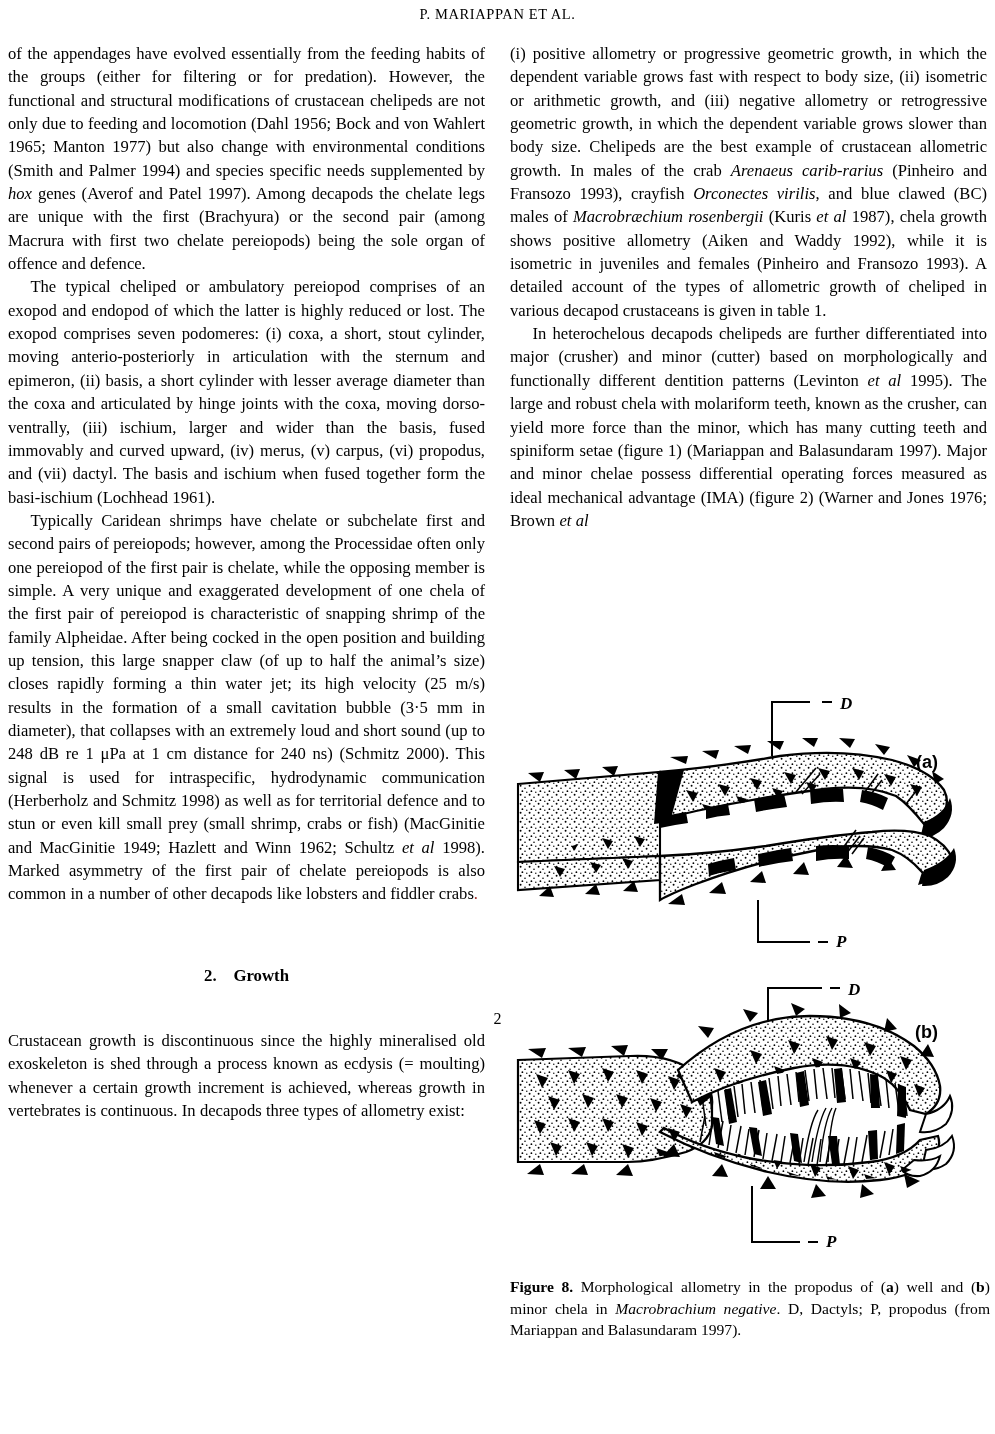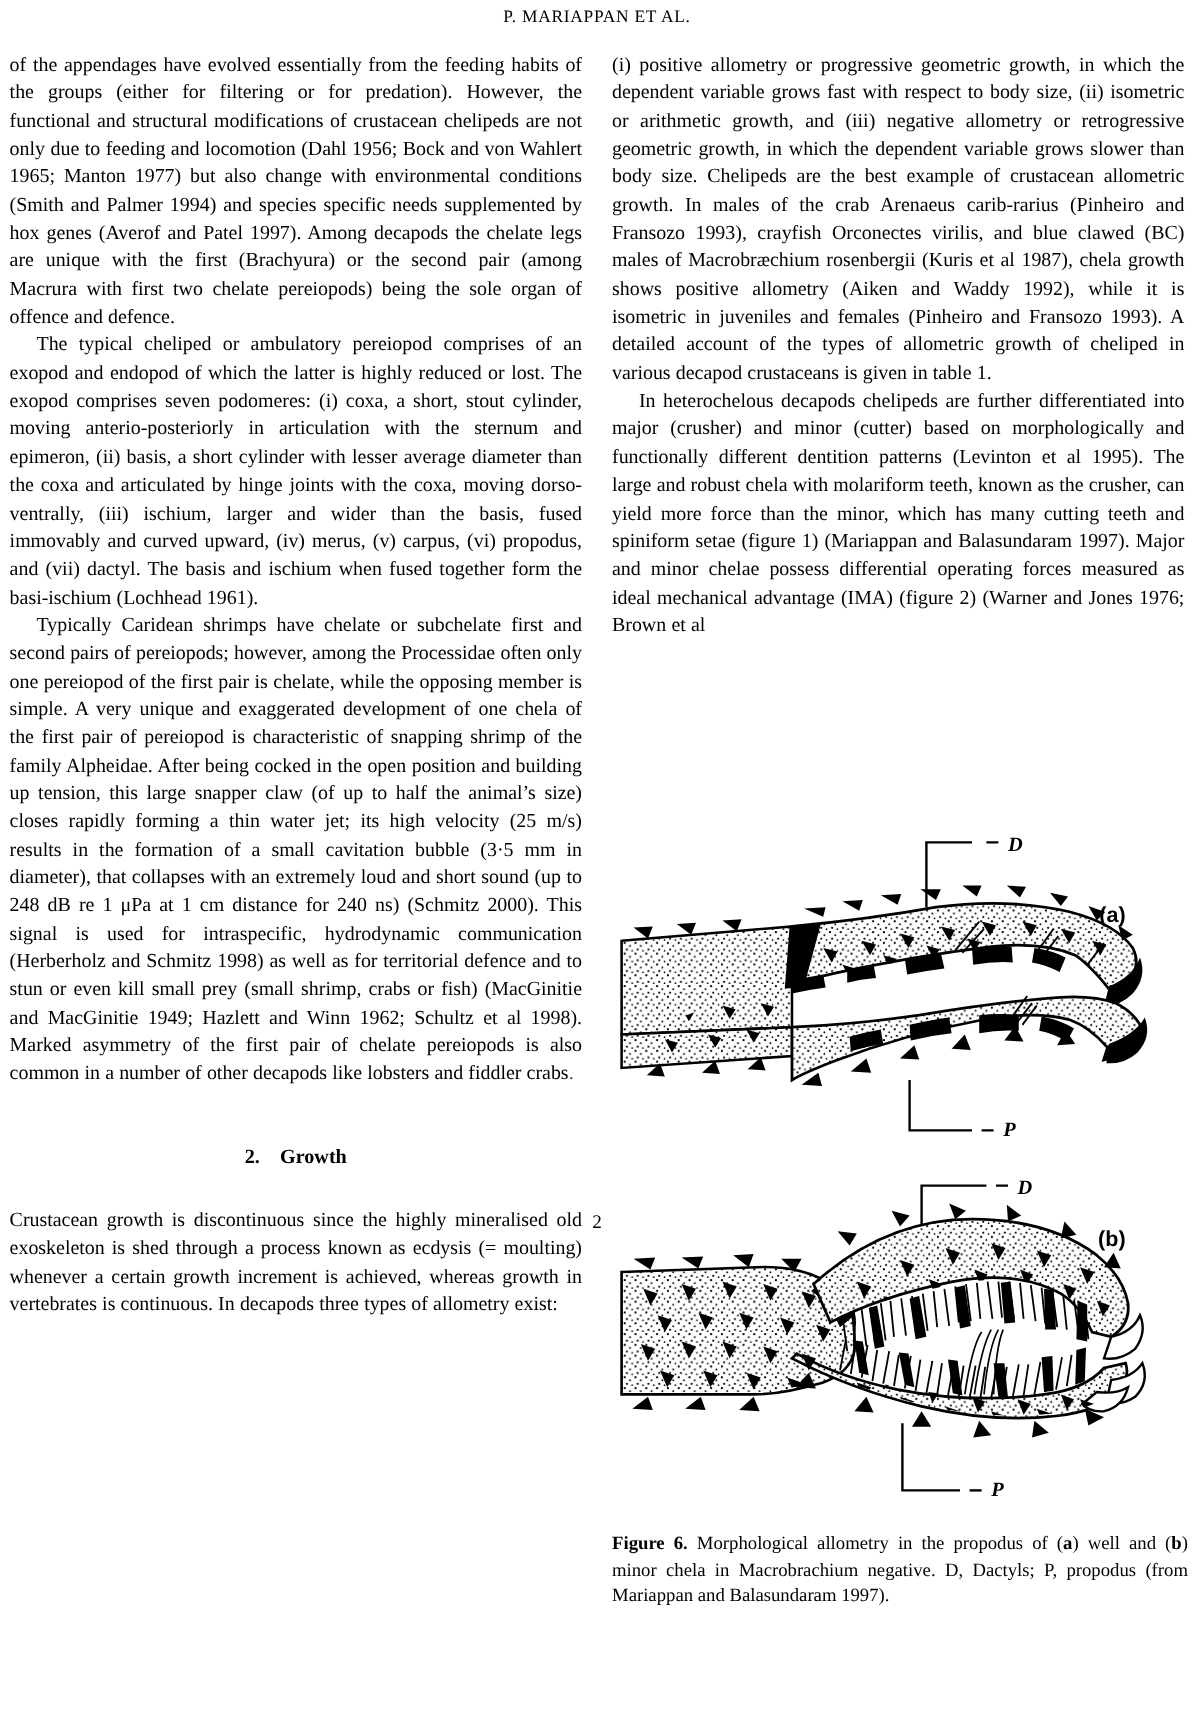--- a/index.html
+++ b/index.html
@@ -56,27 +56,27 @@
     text-align: justify;
     text-justify: inter-word;
     font-size: 16.6px;
     line-height: 23.35px;
     hyphens: none;
     word-spacing: 0.01em;
   }
   p.body.indent { text-indent: 1.35em; }
   p.body.noindent { text-indent: 0; }
 
-  .it { }
+  .it { font-style: italic; }
   .bold { font-weight: bold; }
   .reddot { color: #9e2b27; }
 
   
   .sec-head {
-    margin: 0;
+    margin: 12px;
     text-align: center;
     font-weight: bold;
     font-size: 16.8px;
     line-height: 23.35px;
   }
   .sec-head .num { margin-right: 1.0em; }
   .gap-before-head { height: 46px; }
   .gap-after-head { height: 30px; }
 
   
@@ -533,17 +533,17 @@
           <path d="M242,202 L242,258 L290,258"></path>
           <path d="M298,258 L308,258"></path>
         </g>
       </svg>
       <span class="lead-label" style="left:338px; top:-4px;">D</span>
       <span class="lead-label" style="left:316px; top:248px;">P</span>
     </div>
 
   </div>
 
-  <p class="caption"><span class="lead">Figure 6.</span><span>  Morphological allometry in the propodus of (</span><span class="bold">a</span><span>) well and (</span><span class="bold">b</span><span>) minor chela in </span><span class="it">Macrobrachium negative</span><span>. D, Dactyls; P, propodus (from Mariappan and Balasundaram 1997).</span></p>
+  <p class="caption"><span class="lead">Figure 8.</span><span>  Morphological allometry in the propodus of (</span><span class="bold">a</span><span>) well and (</span><span class="bold">b</span><span>) minor chela in </span><span class="it">Macrobrachium negative</span><span>. D, Dactyls; P, propodus (from Mariappan and Balasundaram 1997).</span></p>
 
   <div class="folio">2</div>
 
 </div>
 
 </body></html>

